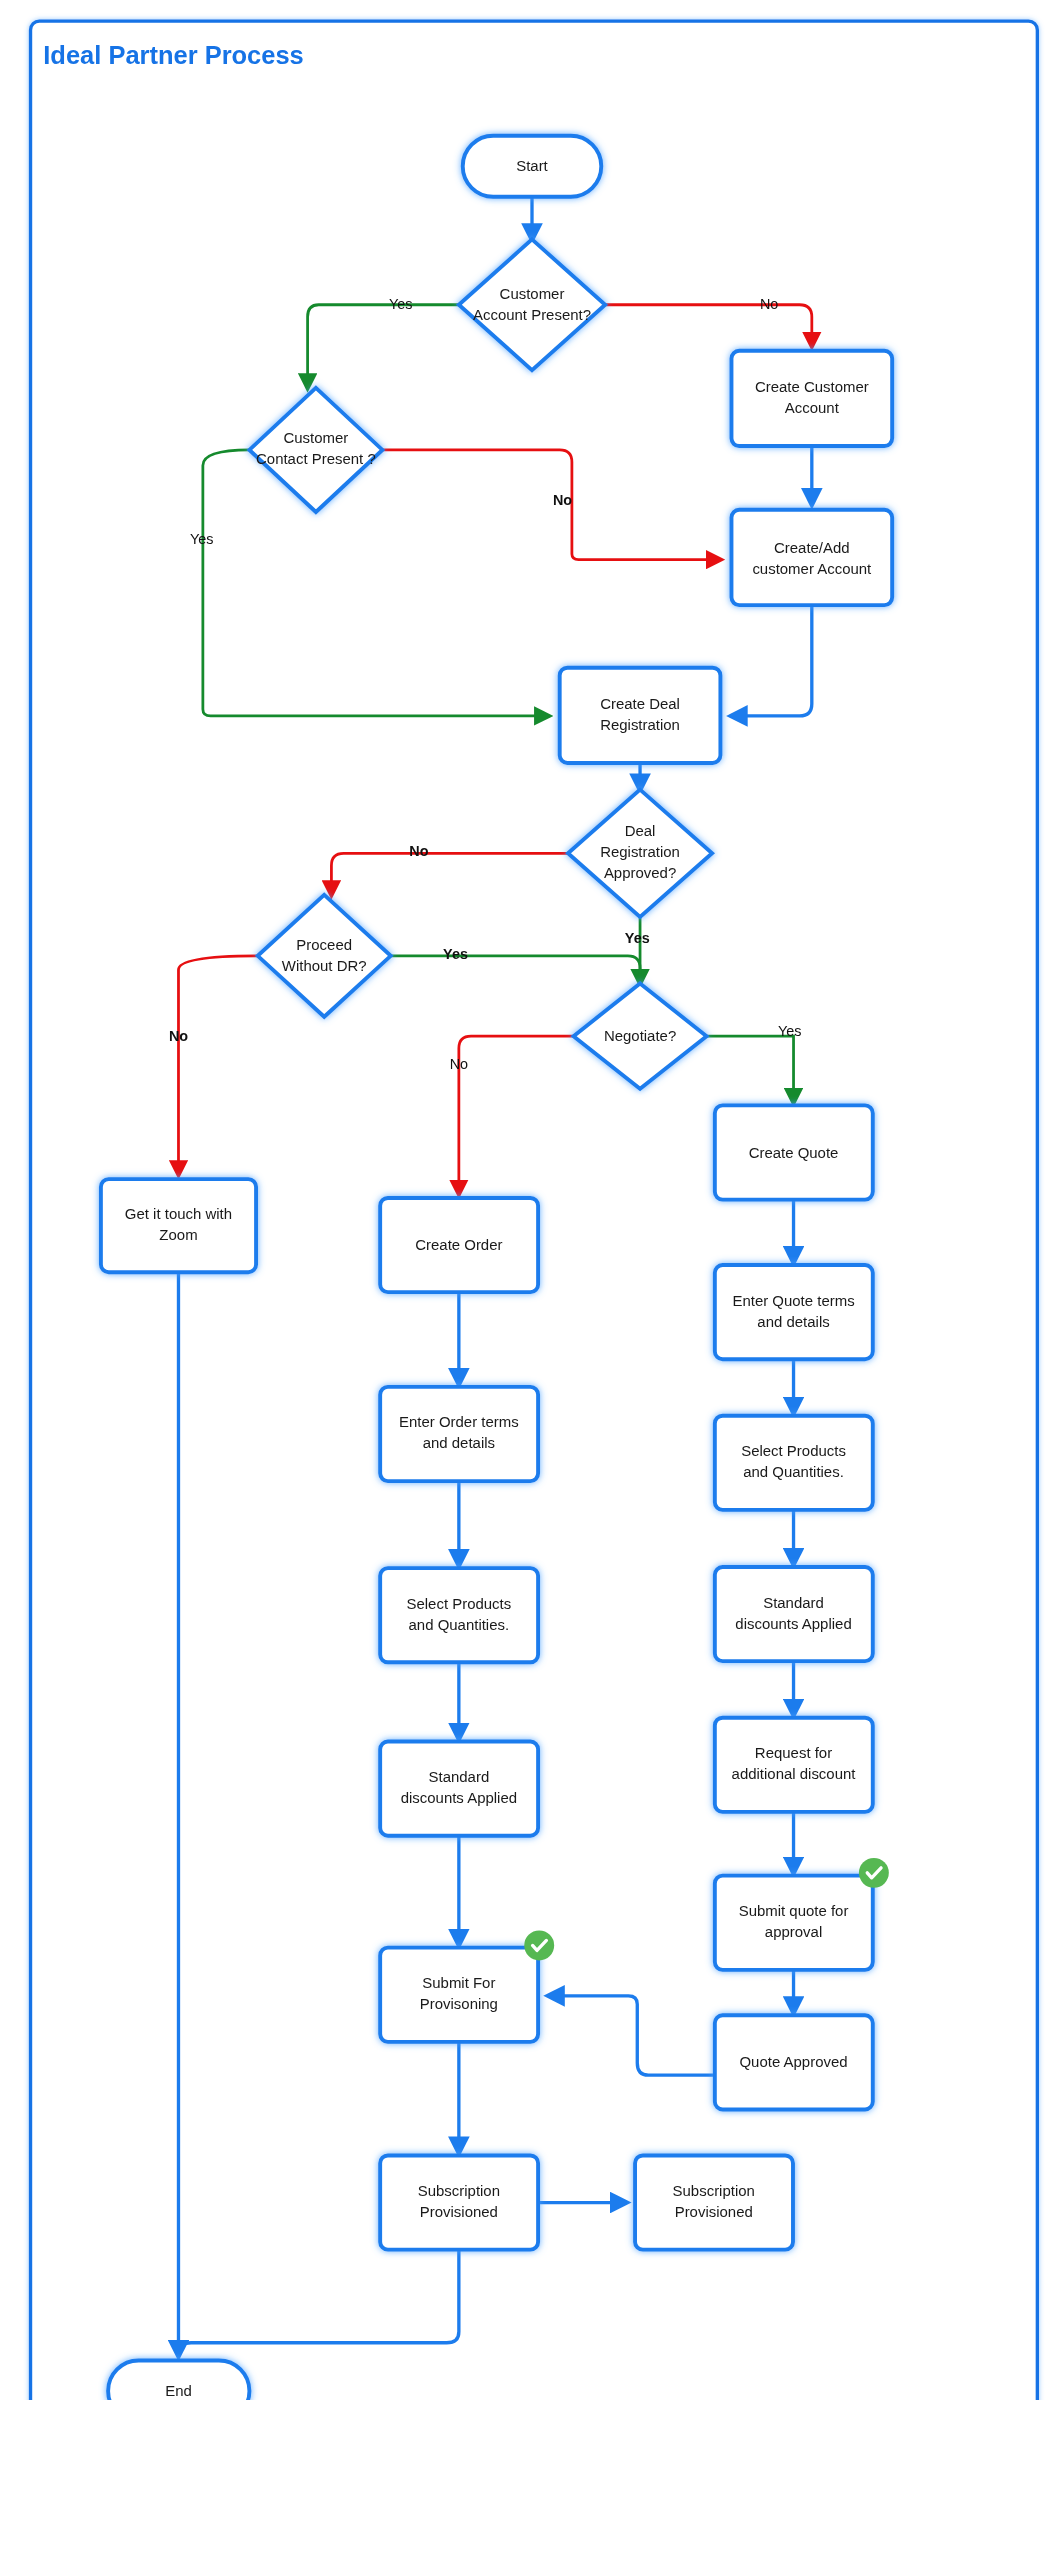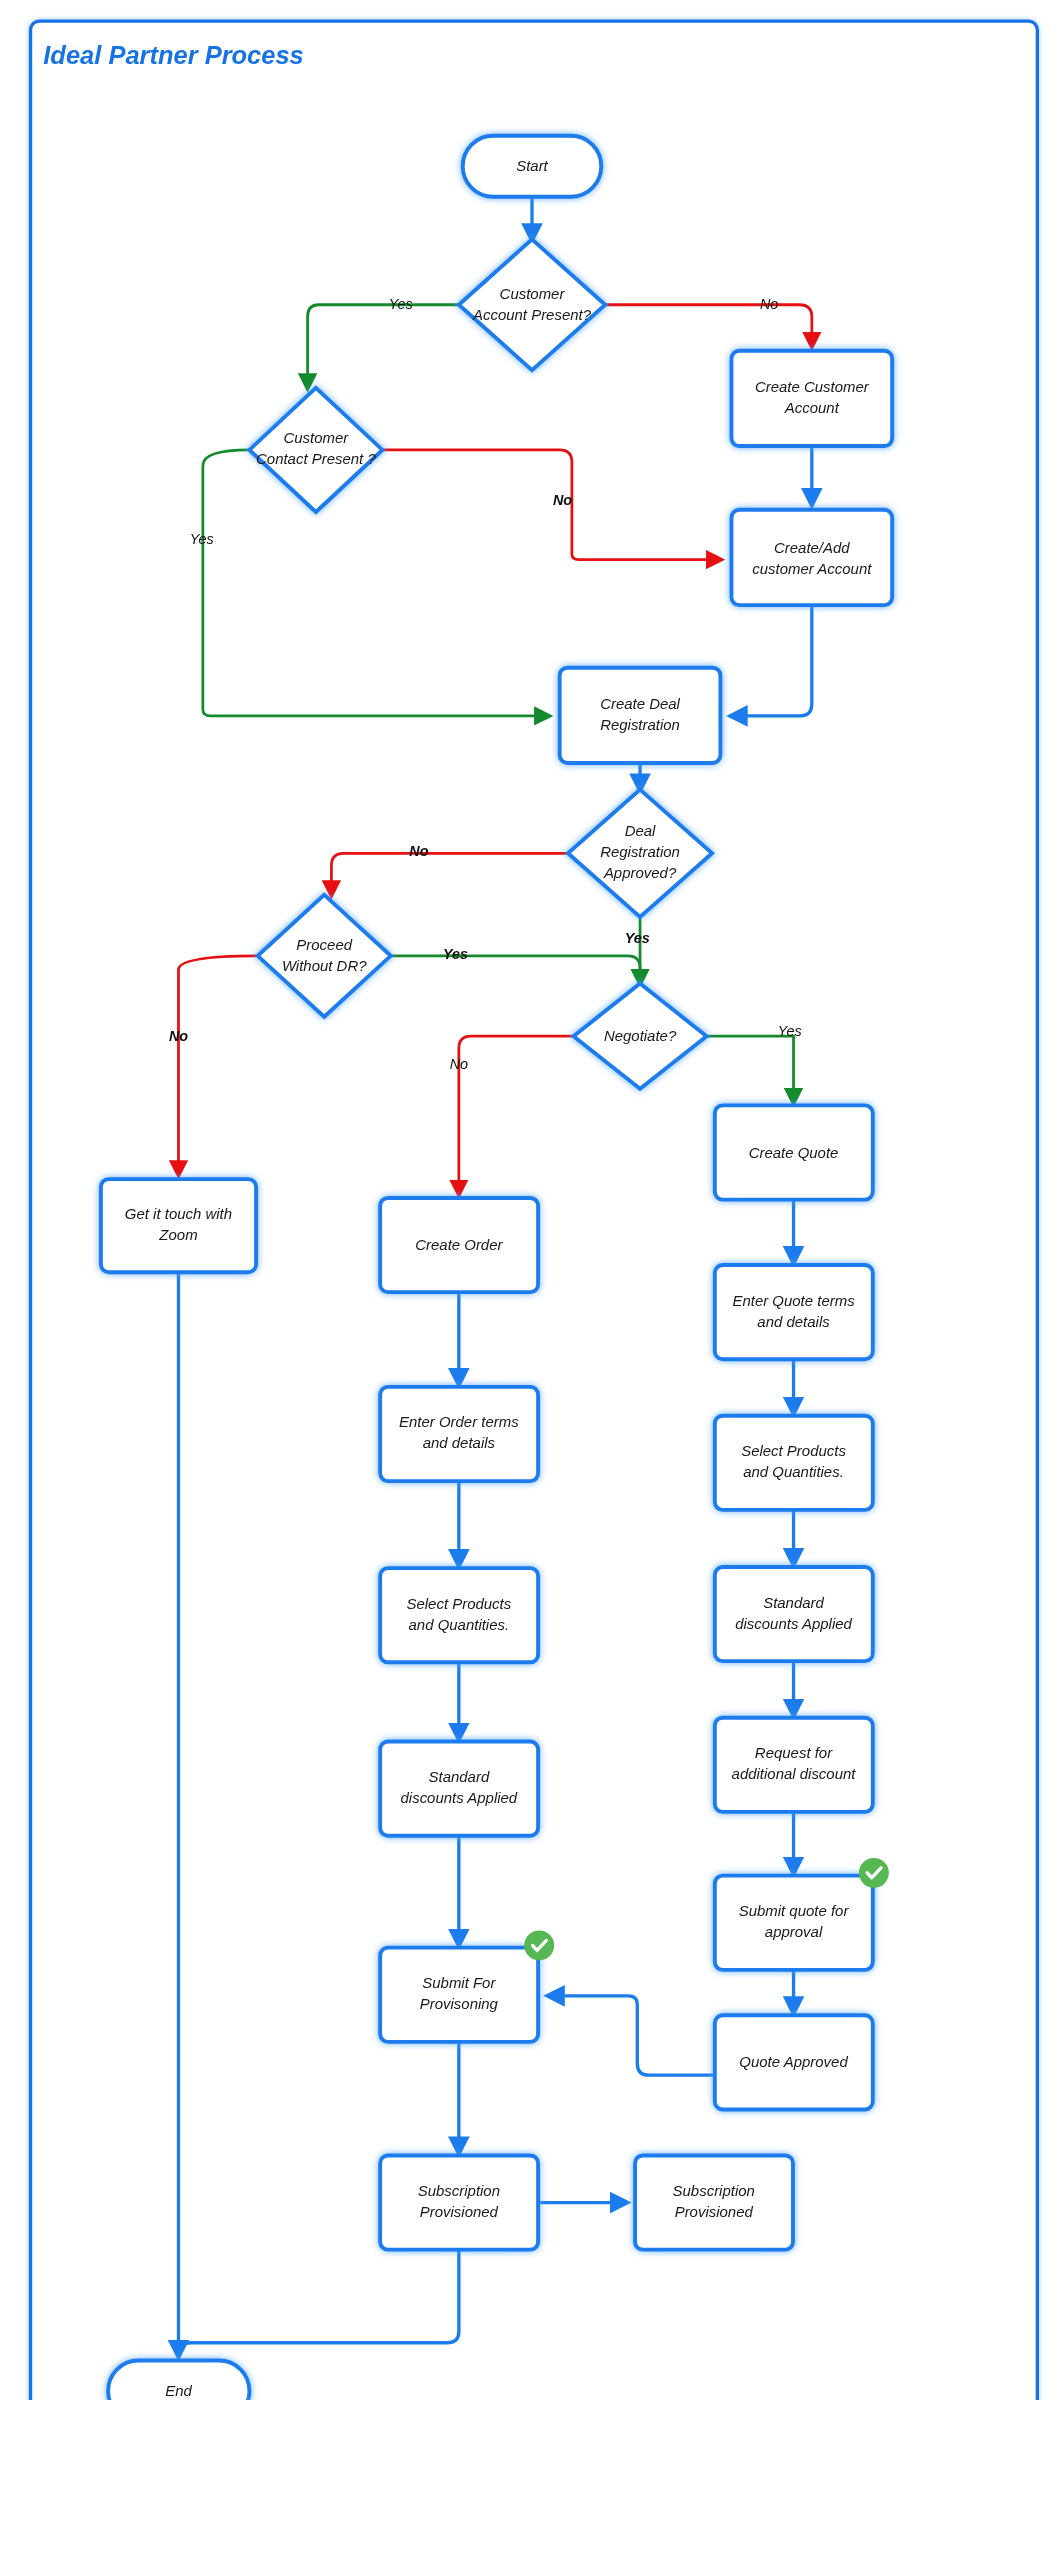--- a/index.html
+++ b/index.html
@@ -7,21 +7,20 @@
     padding: 0;
     background: #ffffff;
     font-family: "Liberation Sans", sans-serif;
   }
   #canvas {
     position: relative;
     width: 1064px;
     height: 2400px;
     background: #ffffff;
     overflow: hidden;
-    font-style: italic;
   }
   #flow-svg {
     position: absolute;
     top: 0;
     left: 0;
     width: 1064px;
     height: 2576px;
   }
   .frame-rect {
     fill: #ffffff;

